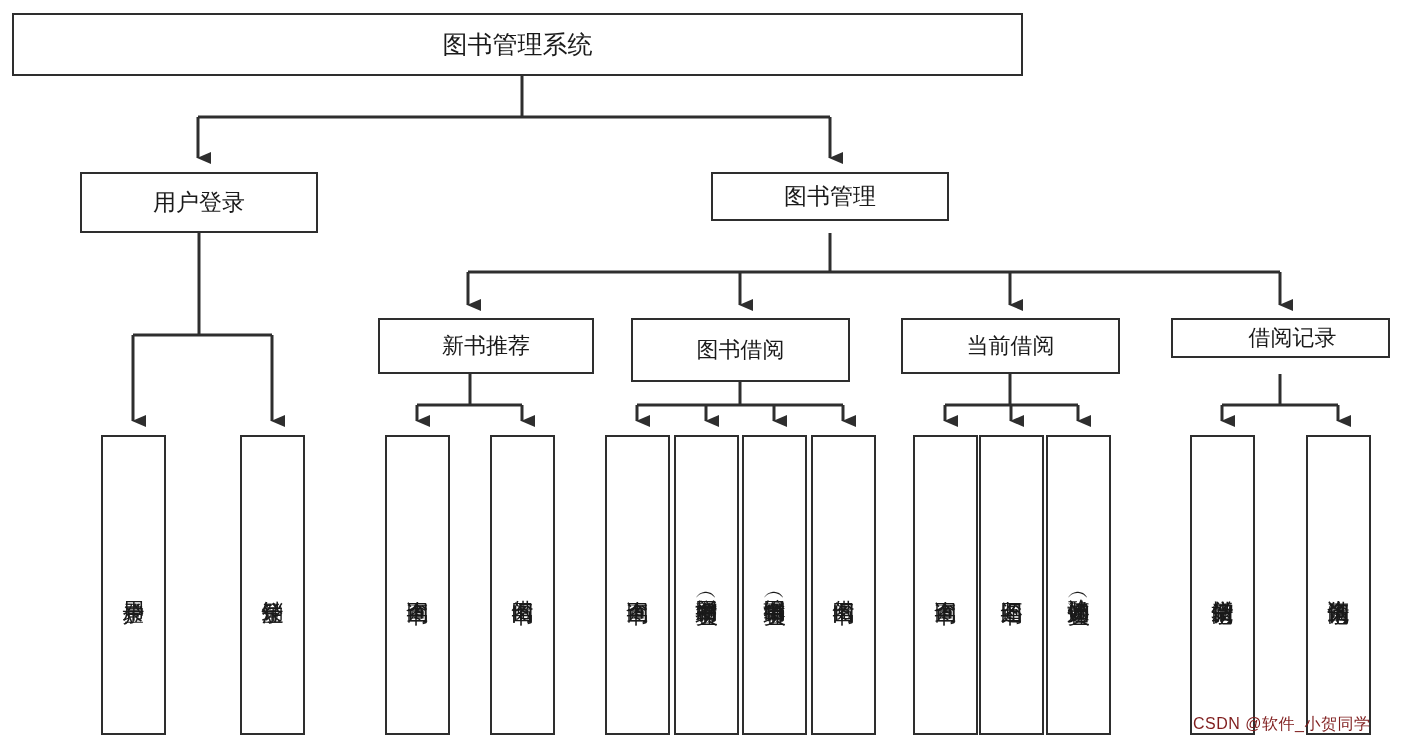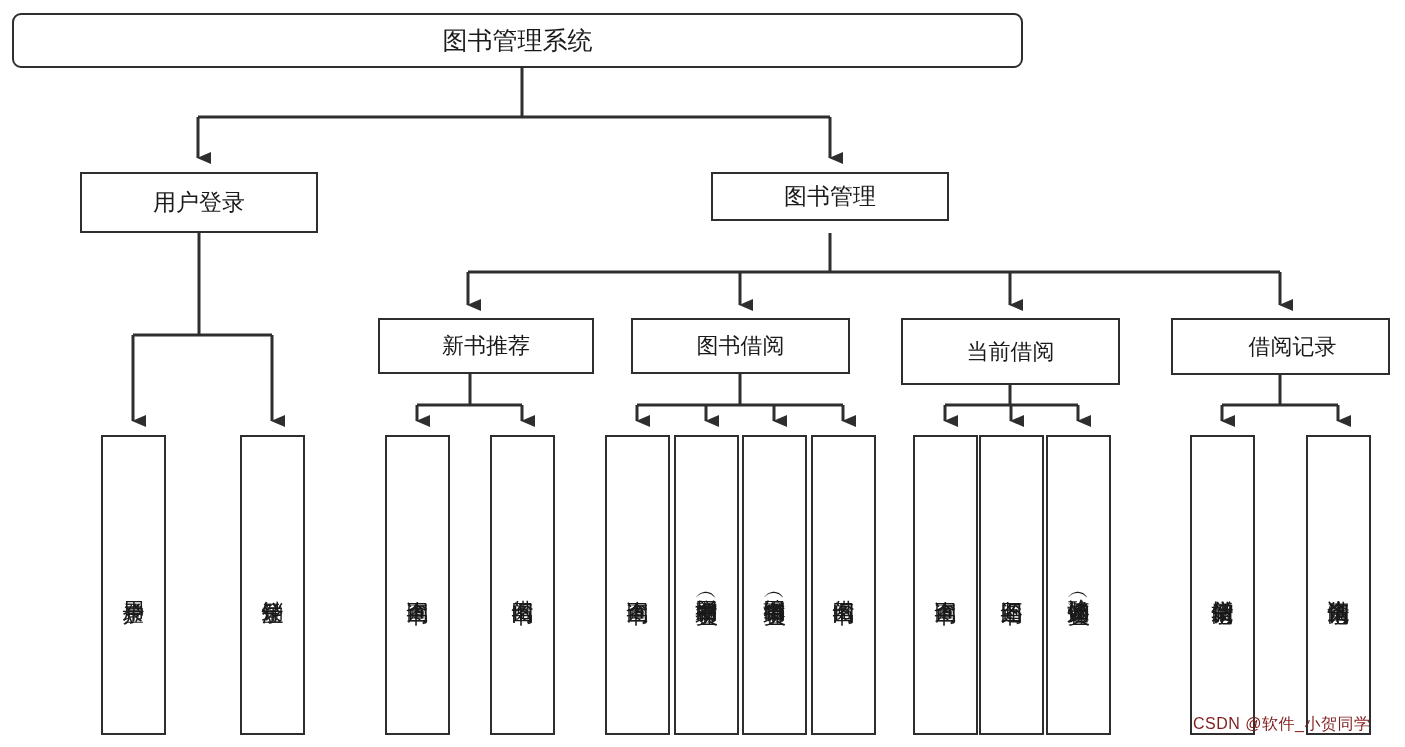--- a/index.html
+++ b/index.html
@@ -118,41 +118,41 @@
       <path d="M 1078 405 L 1078 421" marker-end="url(#arrow)"></path>
 
       <path d="M 1280 374 L 1280 405"></path>
       <path d="M 1222 405 L 1338 405"></path>
       <path d="M 1222 405 L 1222 421" marker-end="url(#arrow)"></path>
       <path d="M 1338 405 L 1338 421" marker-end="url(#arrow)"></path>
 
     </g>
   </svg>
 
-  <div class="node root" style="left:12px; top:13px; width:1011px; height:55px;border-radius:9px;">
+  <div class="node root" style="left:12px; top:13px; width:1011px; height:63px;">
     <span>图书管理系统</span>
   </div>
 
   <div class="node level2" style="left:80px; top:172px; width:238px; height:61px;">
     <span>用户登录</span>
   </div>
   <div class="node level2" style="left:711px; top:172px; width:238px; height:49px;">
     <span>图书管理</span>
   </div>
 
   <div class="node level3" style="left:378px; top:318px; width:216px; height:56px;">
     <span>新书推荐</span>
   </div>
-  <div class="node level3" style="left:631px; top:318px; width:219px; height:56px;">
+  <div class="node level3" style="left:631px; top:318px; width:219px; height:64px;">
     <span>图书借阅</span>
   </div>
-  <div class="node level3" style="left:901px; top:318px; width:219px; height:67px;">
+  <div class="node level3" style="left:901px; top:318px; width:219px; height:56px;">
     <span>当前借阅</span>
   </div>
-  <div class="node level3" style="left:1171px; top:318px; width:219px; height:57px;padding-left:24px;">
+  <div class="node level3" style="left:1171px; top:318px; width:219px; height:40px;padding-left:24px;">
     <span>借阅记录</span>
   </div>
 
   <div class="node leaf" style="left:101px; top:435px; width:65px; height:300px;">
     <span class="leaf-text">用户登录</span>
   </div>
   <div class="node leaf" style="left:240px; top:435px; width:65px; height:300px;">
     <span class="leaf-text">注销登录</span>
   </div>
 

